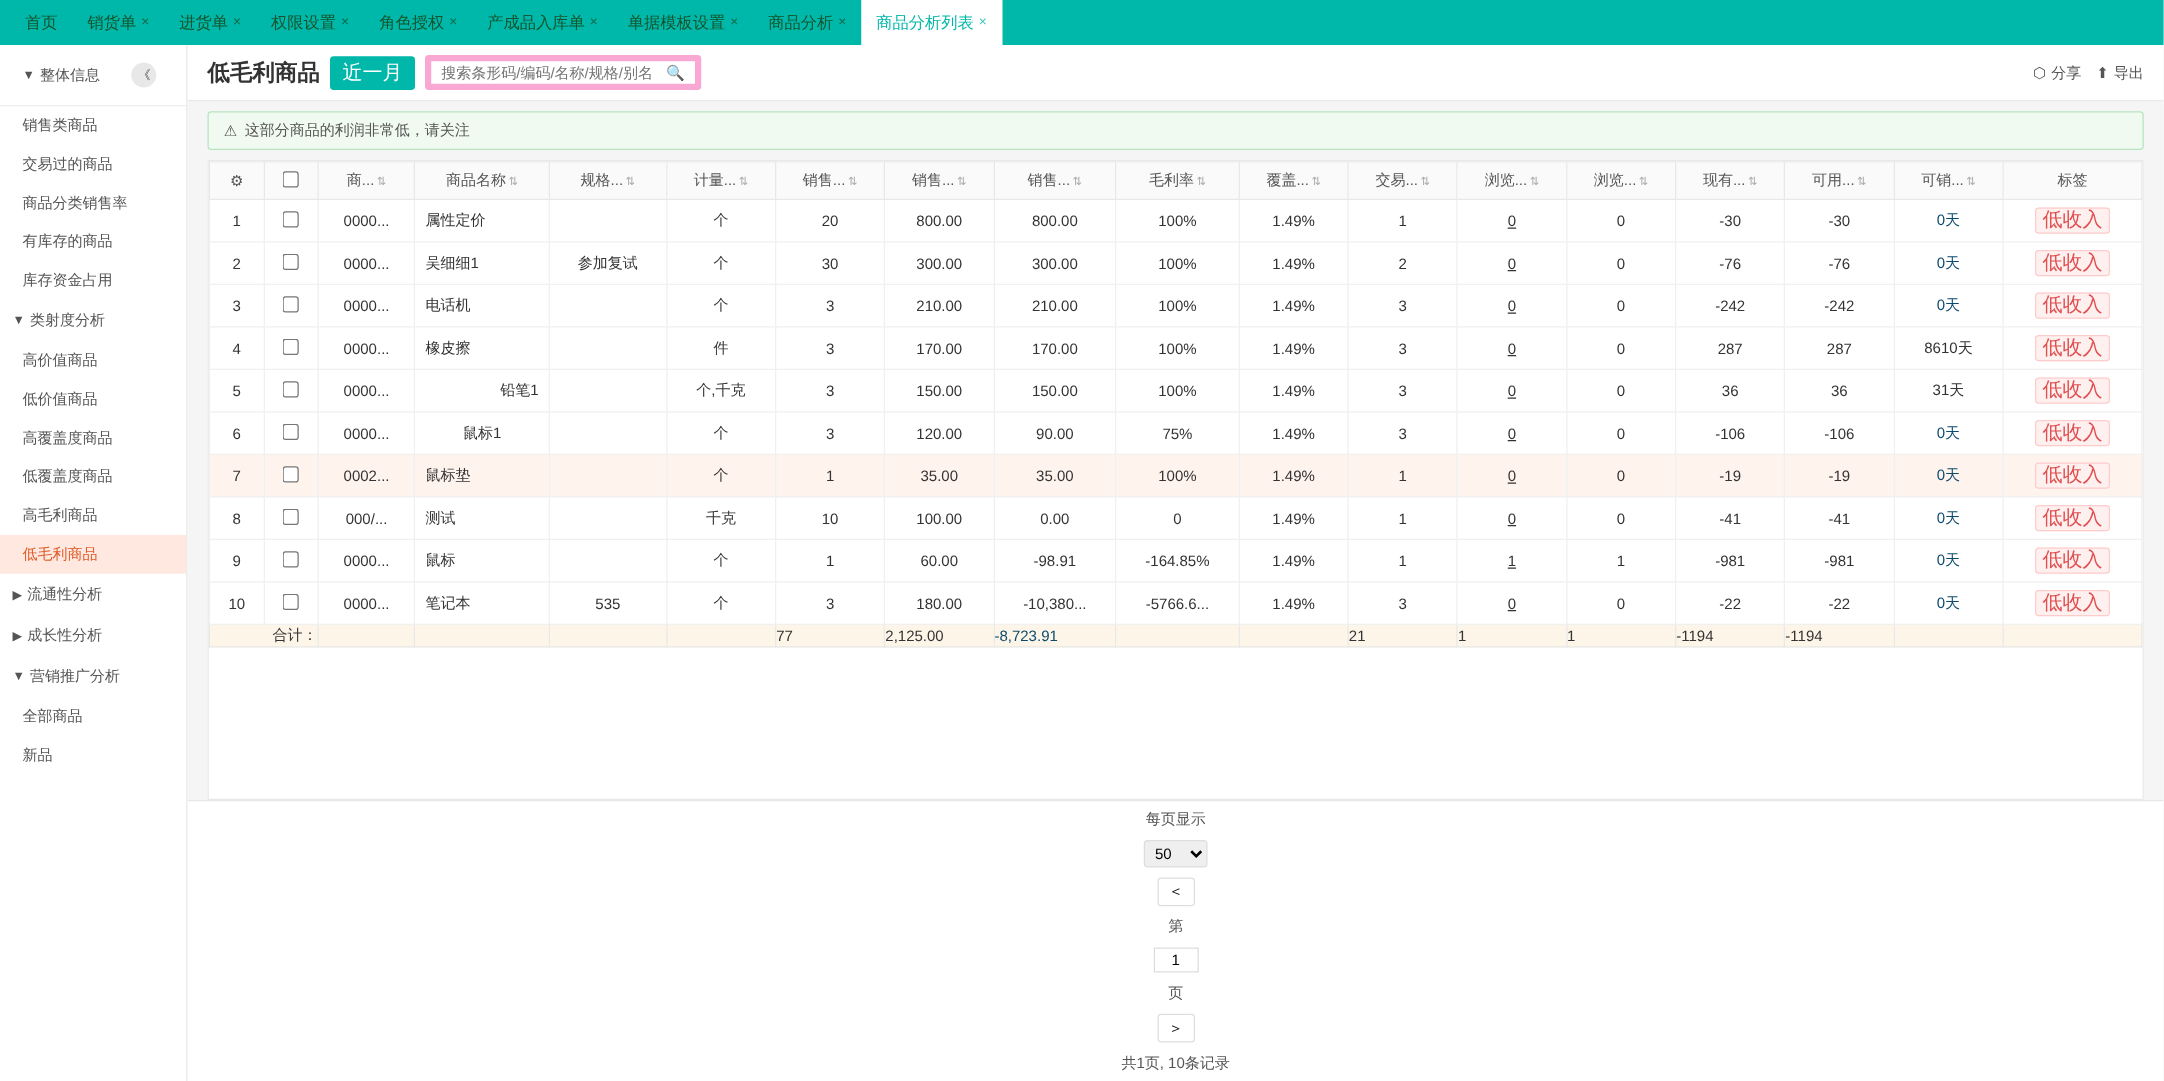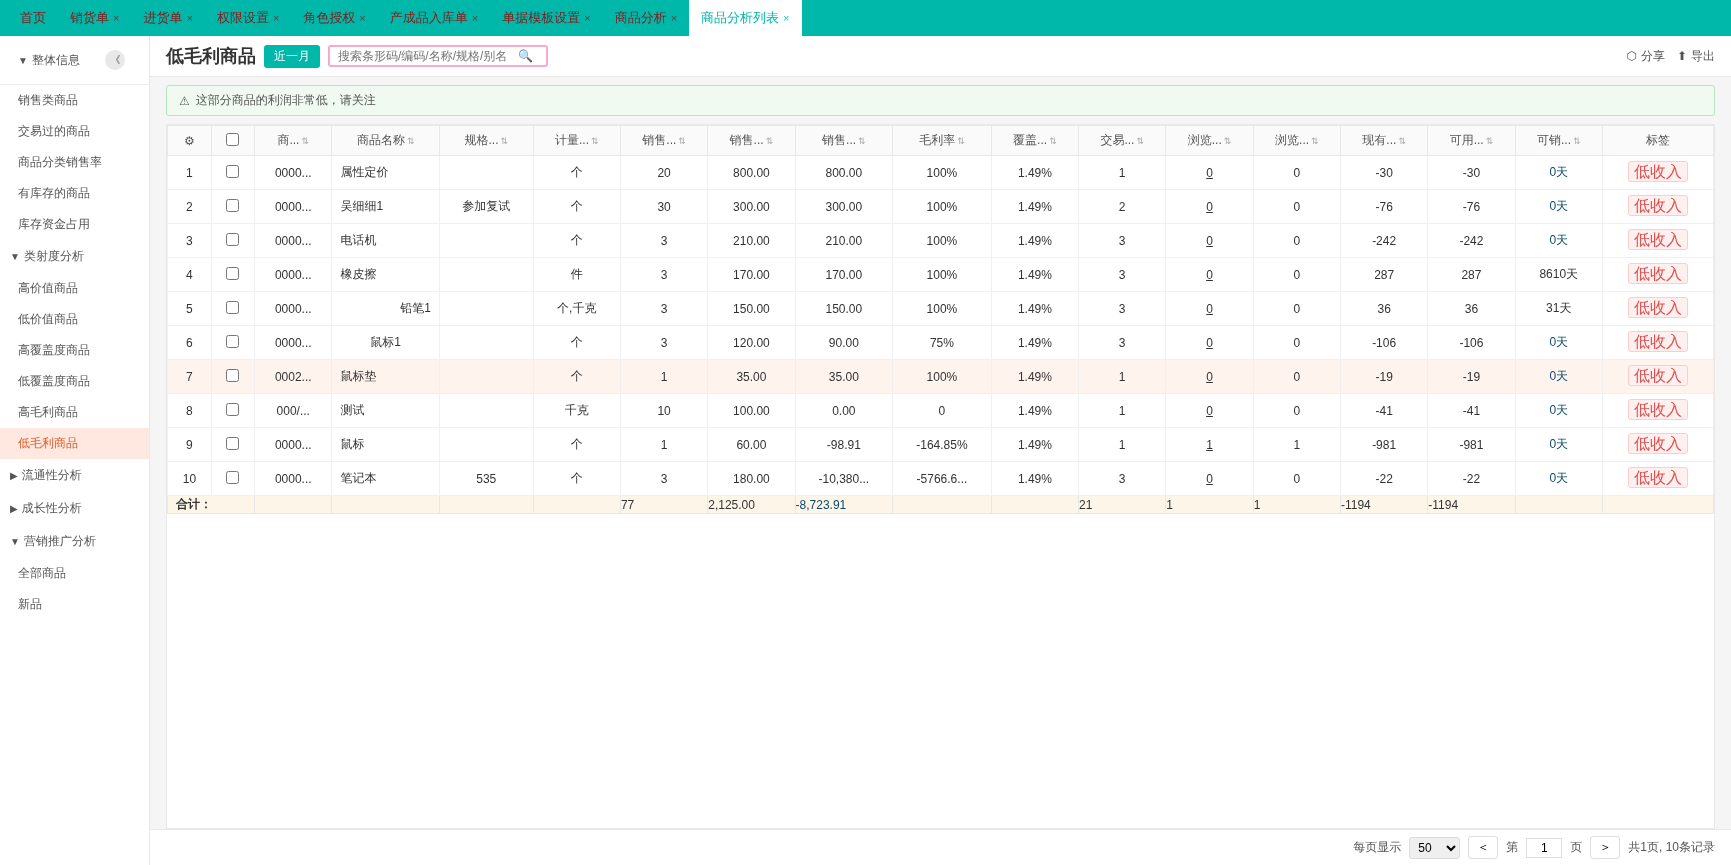--- a/index.html
+++ b/index.html
@@ -7,21 +7,21 @@
 
     
     .top-nav {
       background: #00b8a9;
       display: flex;
       align-items: center;
       height: 36px;
       padding: 0 8px;
     }
     .top-nav .nav-item {
-      color: #7f1d1d;
+      color: #14532d;
       padding: 0 12px;
       height: 36px;
       display: flex;
       align-items: center;
       cursor: pointer;
       font-size: 13px;
       white-space: nowrap;
     }
     .top-nav .nav-item.active { background: #fff; color: #00b8a9; }
     .top-nav .nav-item .close-x { margin-left: 4px; font-size: 11px; opacity: 0.8; }
@@ -85,27 +85,27 @@
       border-bottom: 1px solid #e8e8e8;
     }
     .page-header-left { display: flex; align-items: center; gap: 8px; }
     .page-title { font-size: 18px; font-weight: bold; color: #333; }
     .filter-btn {
       background: #00b8a9;
       color: #fff;
       border: none;
       border-radius: 3px;
       padding: 3px 10px;
-      font-size: 12px;
+      font-size: 16px;
       cursor: pointer;
     }
     .search-box {
       display: flex;
       align-items: center;
-      border: 2px solid #f9a8d4;
+      border: 5px solid #f9a8d4;
       border-radius: 3px;
       padding: 2px 8px;
       background: #fff;
       min-width: 220px;
     }
     .search-box input {
       border: none;
       outline: none;
       font-size: 12px;
       width: 180px;
@@ -182,20 +182,21 @@
     .footer {
       background: #fff;
       border-top: 1px solid #e8e8e8;
       padding: 6px 16px;
       display: flex;
       align-items: center;
       justify-content: flex-end;
       gap: 8px;
       font-size: 12px;
       color: #555;
+      flex-direction: column;
     }
     .footer select {
       border: 1px solid #ddd;
       border-radius: 3px;
       padding: 2px 4px;
       font-size: 12px;
     }
     .footer-nav-btn {
       border: 1px solid #ddd;
       background: #fff;
@@ -556,21 +557,21 @@
       <td class="underline">0</td>
       <td>0</td>
       <td>-22</td>
       <td>-22</td>
       <td class="red-text">0天</td>
       <td><span class="tag-low-income">低收入</span></td>
     </tr>
           </tbody>
         <tfoot>
           <tr class="tfoot-row">
-            <td colspan="2" style="text-align:left;padding-left:8px;font-weight:bold;margin-top:22px;">合计：</td>
+            <td colspan="2" style="text-align:right;padding-left:8px;font-weight:normal;margin-top:22px;">合计：</td>
             <td></td>
             <td></td>
             <td></td>
             <td></td>
             <td>77</td>
             <td>2,125.00</td>
             <td class="red-text">-8,723.91</td>
             <td></td>
             <td></td>
             <td>21</td>

